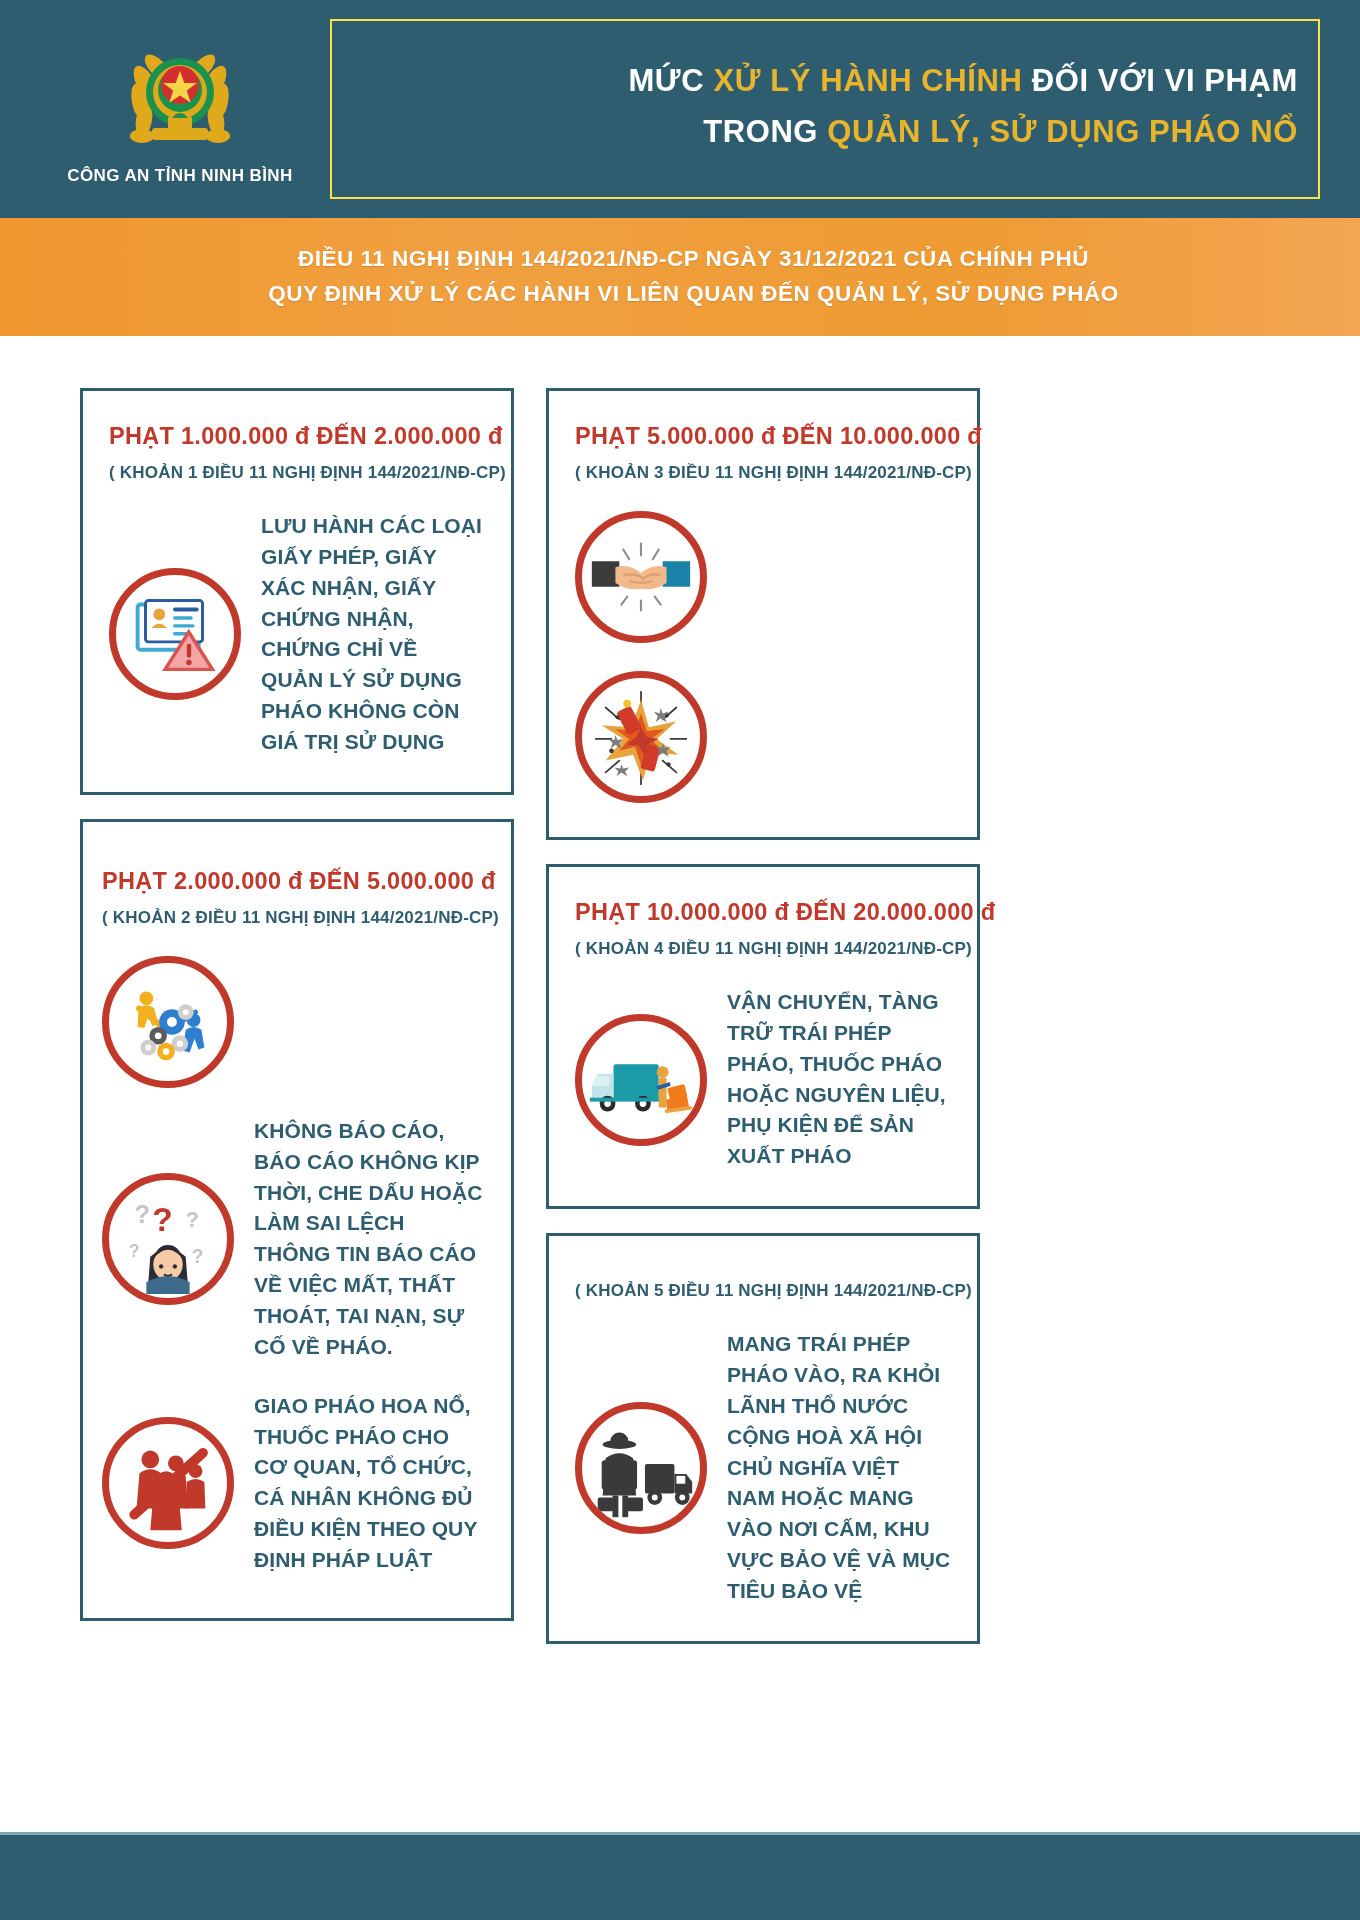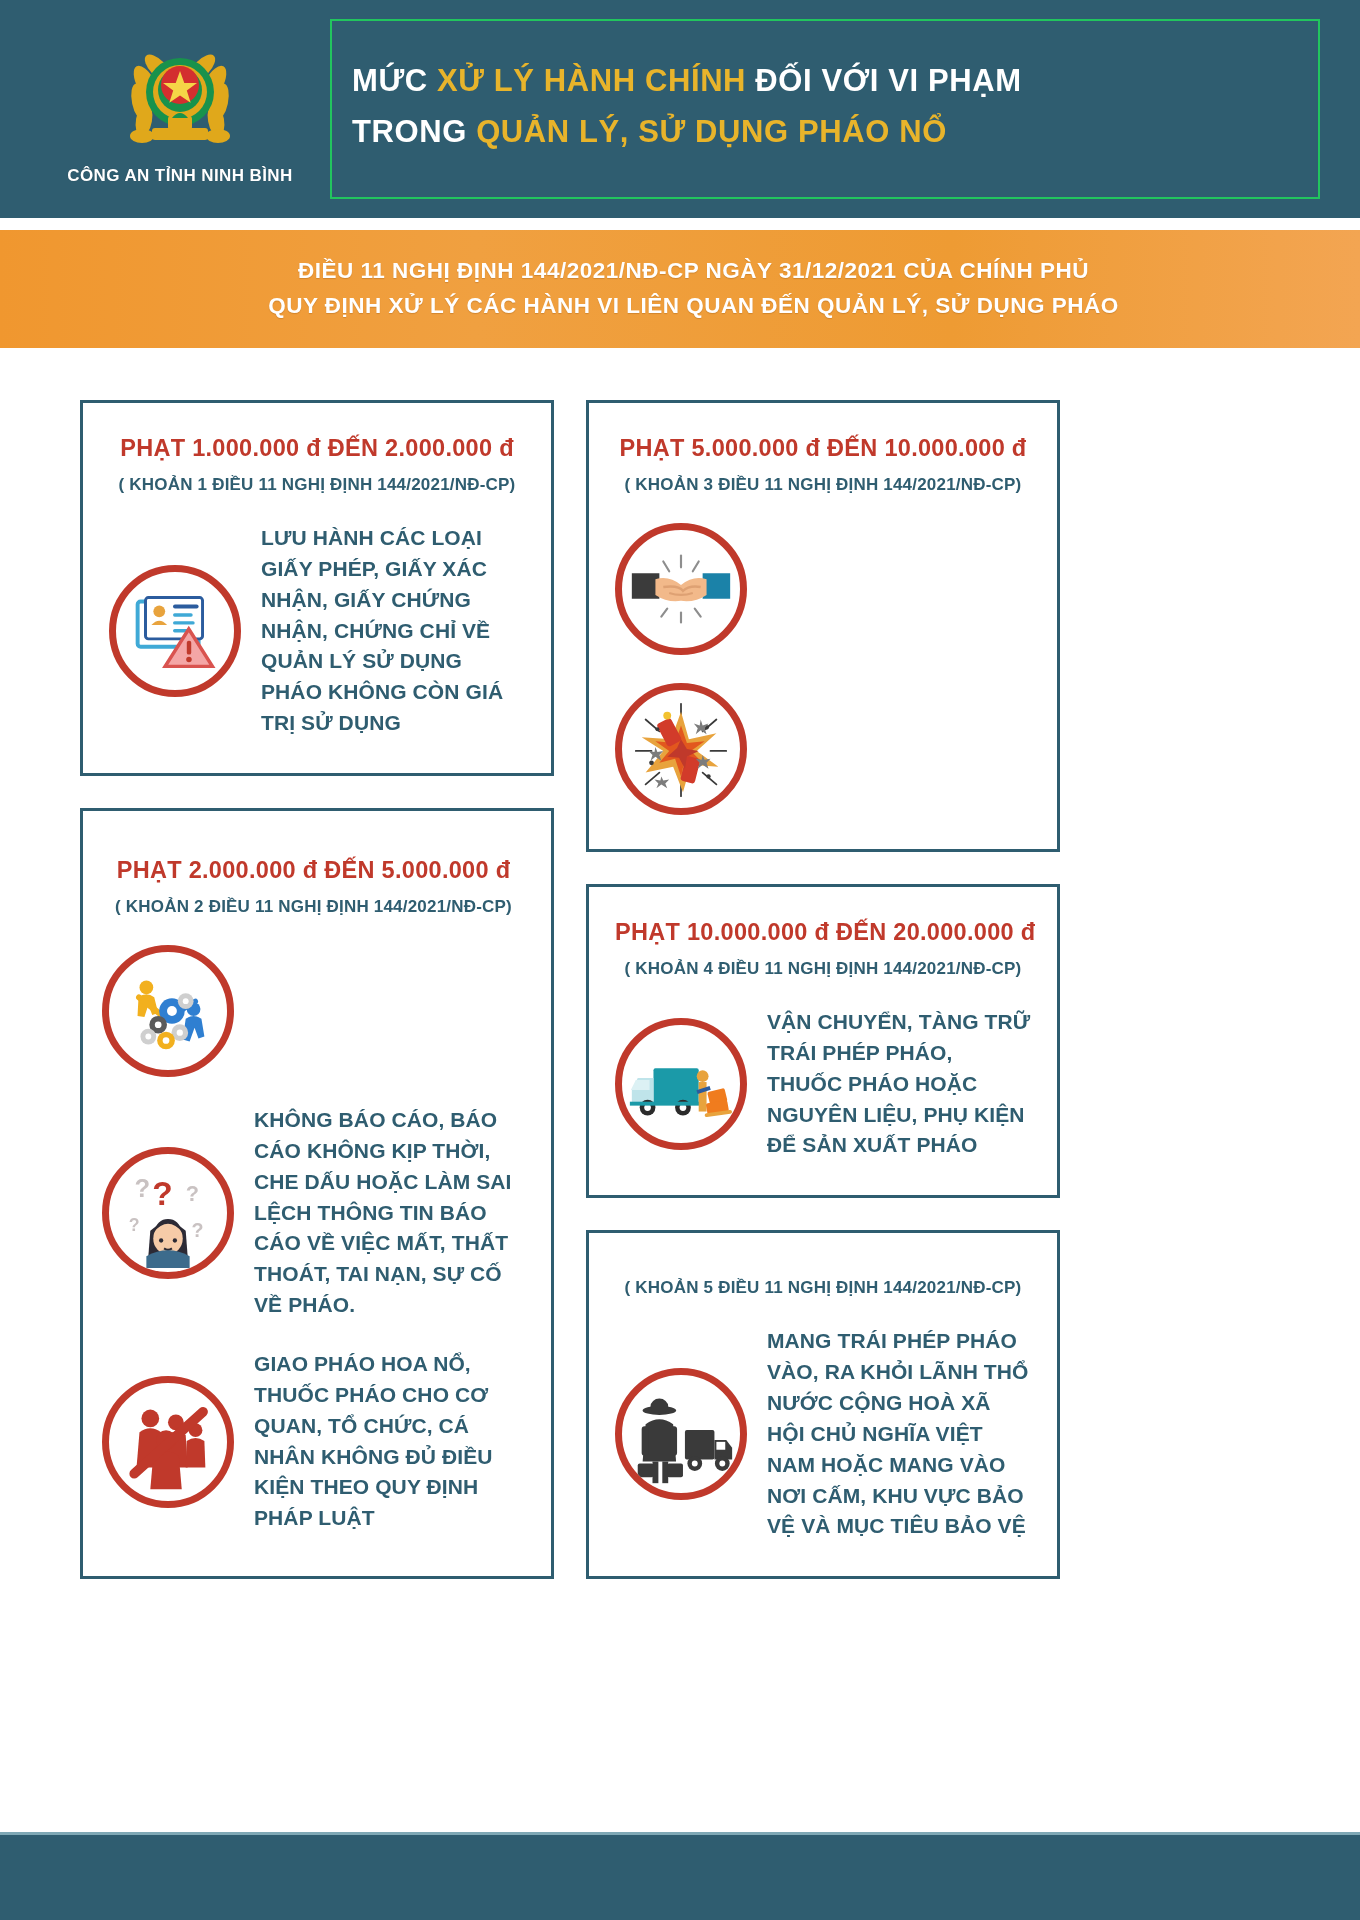--- a/index.html
+++ b/index.html
@@ -32,37 +32,36 @@
     color: #ffffff;
     font-size: 17px;
     font-weight: bold;
     letter-spacing: 0.4px;
     margin-top: 6px;
     white-space: nowrap;
     text-shadow: 0 0 1px rgba(0,0,0,.3);
   }
   .title-box {
     flex: 1;
-    border: 2px solid #22c55e;
+    border: 2px solid #fde047;
     padding: 34px 20px 40px;
-    text-align: left;
+    text-align: right;
   }
   .title-line {
     font-size: 31px;
     font-weight: bold;
     letter-spacing: 0.6px;
     line-height: 1.65;
     color: #ffffff;
     white-space: nowrap;
   }
   .gold { color: #E8B42B; }
 
   
   .banner {
-    margin-top: 12px;
     height: 118px;
     background: linear-gradient(90deg,#F0972F 0%,#F0A040 35%,#EE9B33 70%,#F3A552 100%);
     display: flex;
     flex-direction: column;
     align-items: center;
     justify-content: center;
     padding-left: 27px;
   }
   .banner-line {
     color: #ffffff;
@@ -74,21 +73,21 @@
     text-shadow: 0 1px 1px rgba(120,60,0,.25);
   }
 
   
   .content {
     display: flex;
     gap: 32px;
     padding: 52px 80px 0 80px;
     align-items: flex-start;
   }
-  .col { width: 474px; display: flex; flex-direction: column; gap: 32px; }
+  .col { width: 434px; display: flex; flex-direction: column; gap: 24px; }
 
   .card {
     border: 3px solid #2F5D70;
     background: #ffffff;
     padding: 26px 26px 30px 26px;
   }
   .card-title {
     color: #C0392B;
     font-size: 23.5px;
     font-weight: bold;

